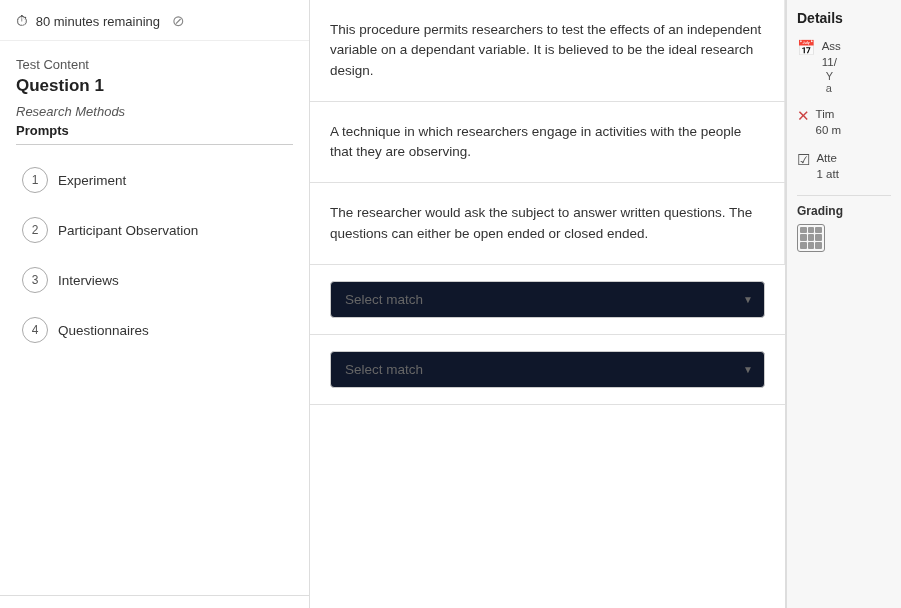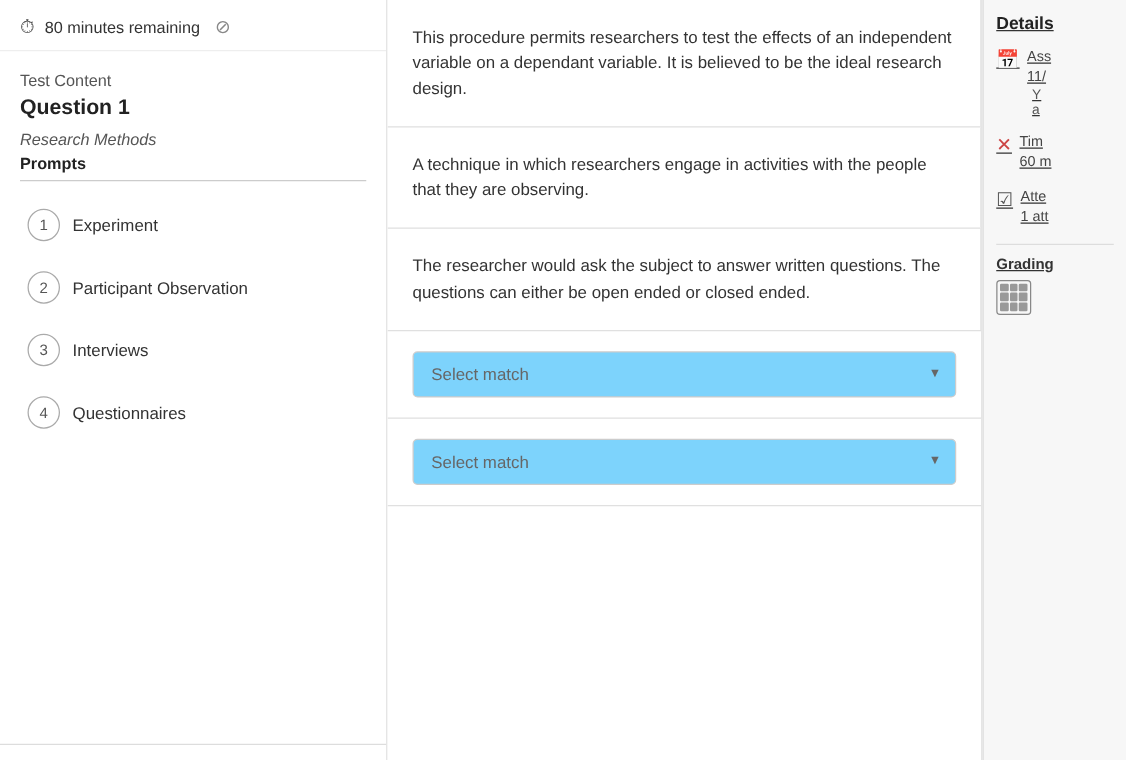--- a/index.html
+++ b/index.html
@@ -149,21 +149,21 @@
       align-items: center;
     }
 
     .select-dropdown {
       width: 100%;
       padding: 10px 14px;
       border: 1px solid #ccc;
       border-radius: 4px;
       font-size: 13.5px;
       color: #666;
-      background: #7dd3fc;
+      background: #0f172a;
       appearance: none;
       cursor: pointer;
       position: relative;
     }
     .select-wrapper {
       position: relative;
       width: 100%;
     }
     .select-wrapper::after {
       content: '▼';
@@ -196,21 +196,20 @@
     .right-panel {
       width: 115px;
       min-width: 115px;
       background: #f7f7f7;
       border-left: 1px solid #ddd;
       padding: 10px 10px;
       font-size: 12px;
       color: #333;
       height: 608px;
       overflow: hidden;
-      text-decoration: underline;
     }
     .right-panel-title {
       font-size: 14px;
       font-weight: 700;
       color: #222;
       margin-bottom: 12px;
     }
     .right-panel-section {
       display: flex;
       align-items: flex-start;

